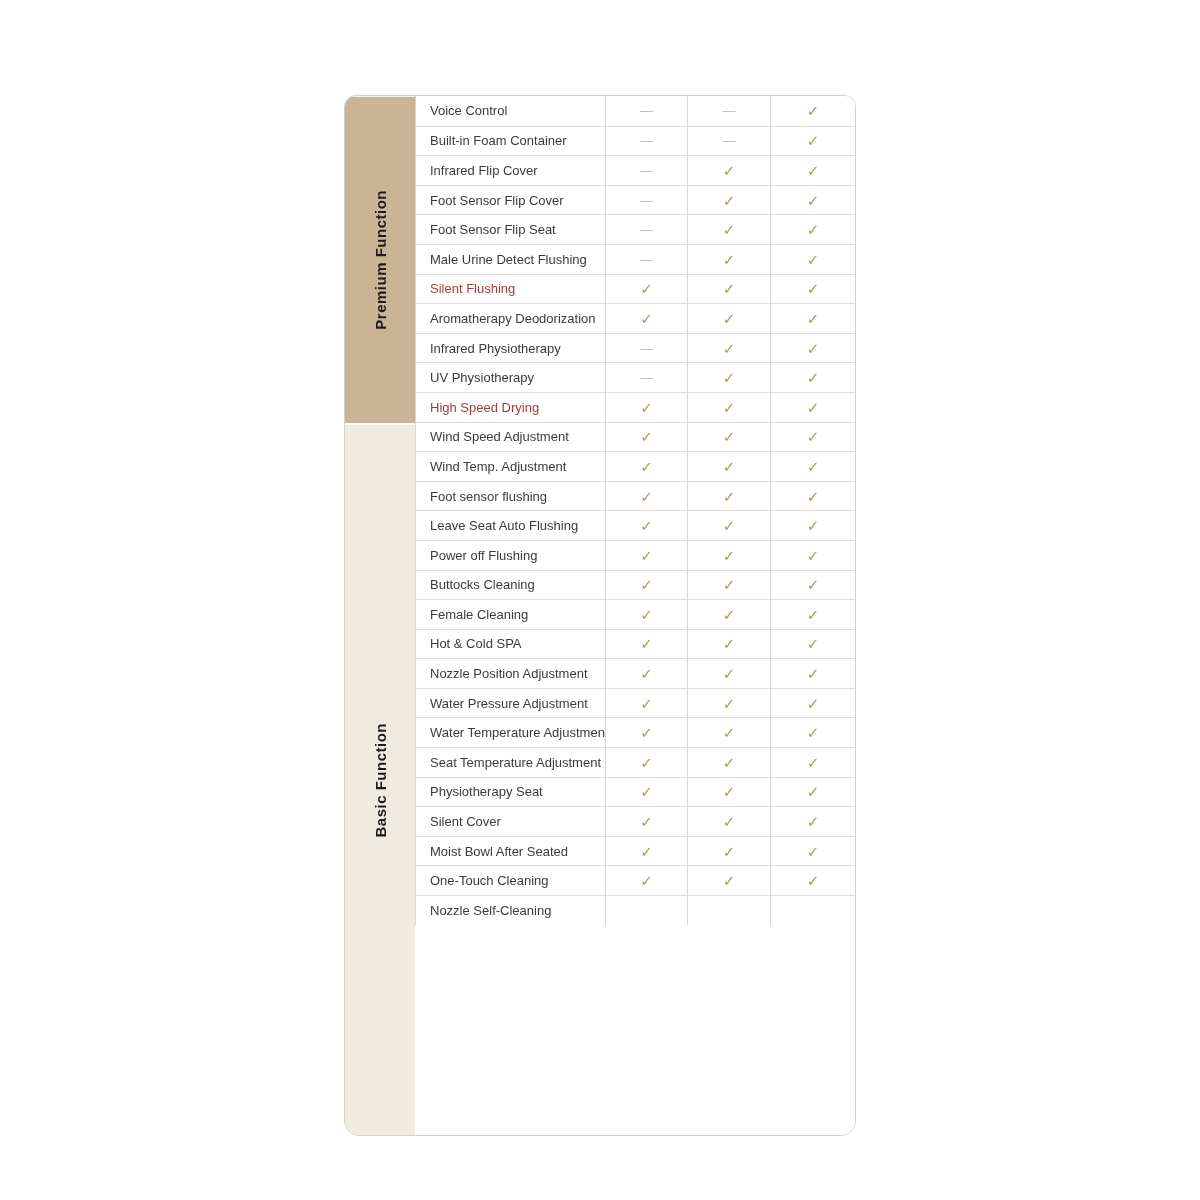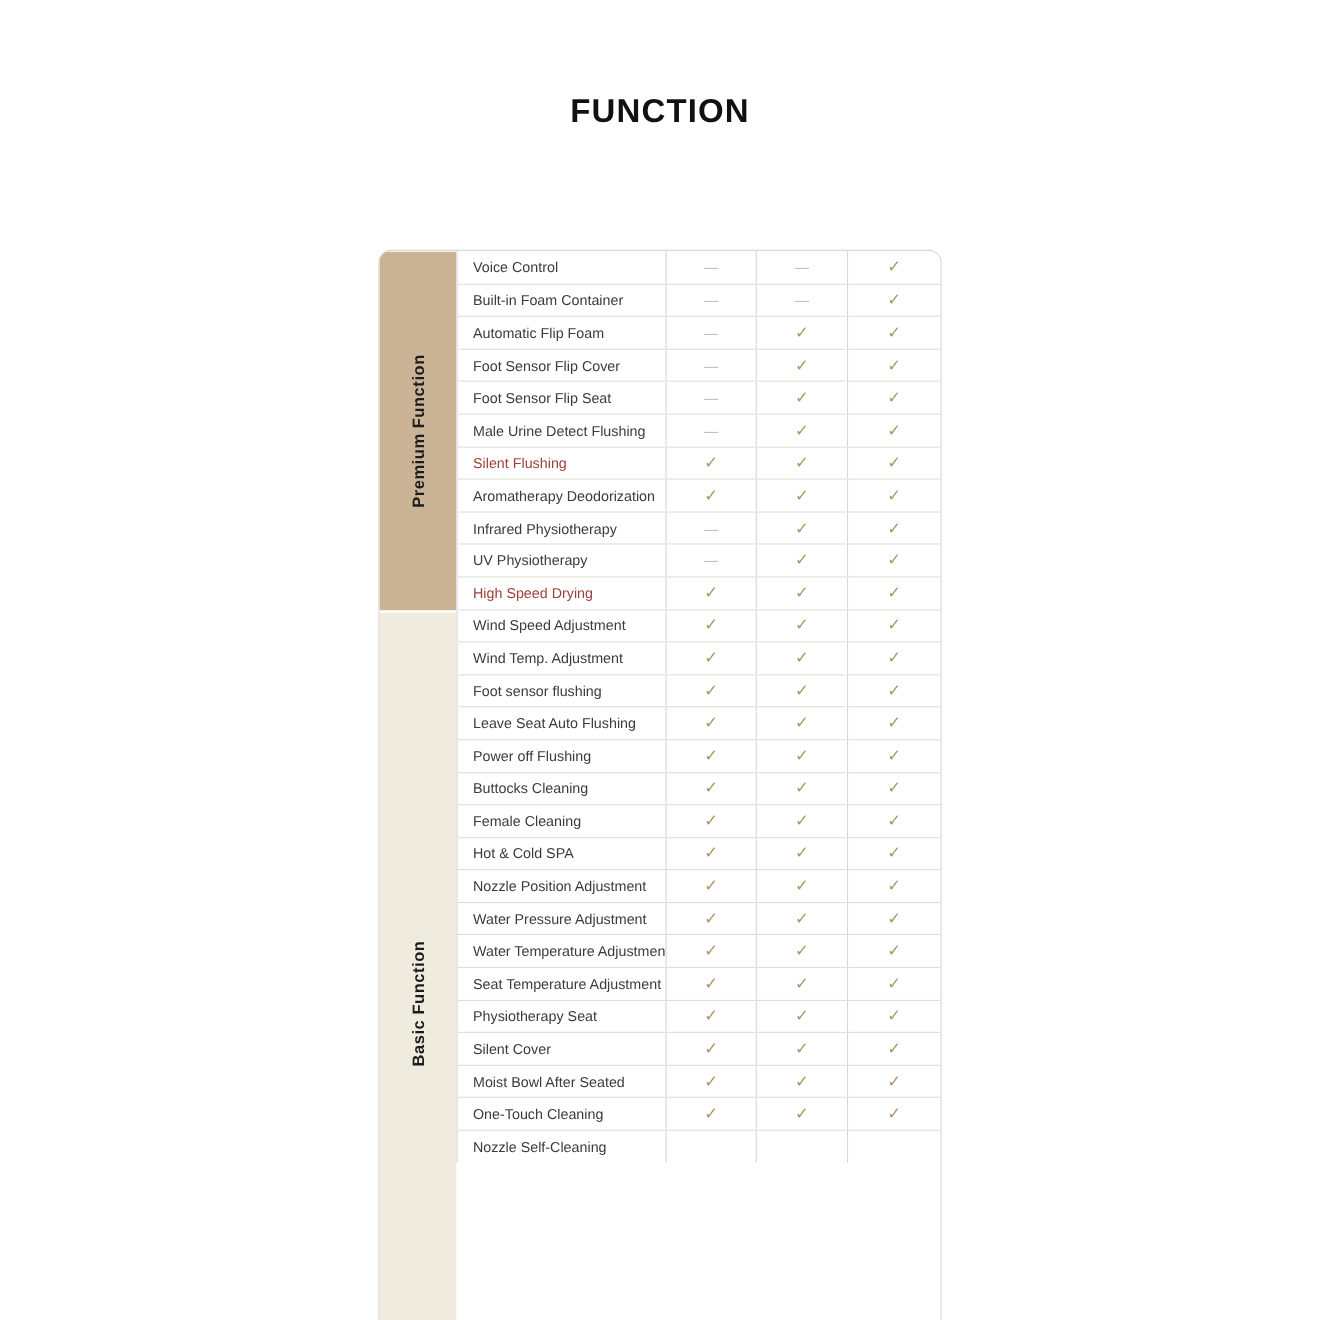--- a/index.html
+++ b/index.html
@@ -94,21 +94,20 @@
   }
   .check-icon{color:var(--check-color);font-size:15px;line-height:1;}
   .dash-icon{color:var(--dash-color);font-size:13px;line-height:1;}
 </style>
 </head>
 <body>
 
 <div class="page">
 
   <div class="title">
-    <span>FUNCTION</span>
   </div>
 
   <div class="config-table">
     <div class="tbody">
       <div class="sidebar-col" id="sidebar-col">
           <div class="sidebar-section premium" style="height: 326.6px;">
             <div class="section-label">Premium Function</div>
           </div>
           <div class="sidebar-section basic" style="height: 712.4px;">
             <div class="section-label">Basic Function</div>
@@ -133,21 +132,21 @@
               <span class="dash-icon">—</span>
             </div>
             <div class="cell-val">
               <span class="dash-icon">—</span>
             </div>
             <div class="cell-val">
               <span class="check-icon">✓</span>
             </div>
           </div>
           <div class="trow">
-            <div class="cell-name">Automatic Flip Foam</div>
+            <div class="cell-name">Infrared Flip Cover</div>
             <div class="cell-val">
               <span class="dash-icon">—</span>
             </div>
             <div class="cell-val">
               <span class="check-icon">✓</span>
             </div>
             <div class="cell-val">
               <span class="check-icon">✓</span>
             </div>
           </div>

